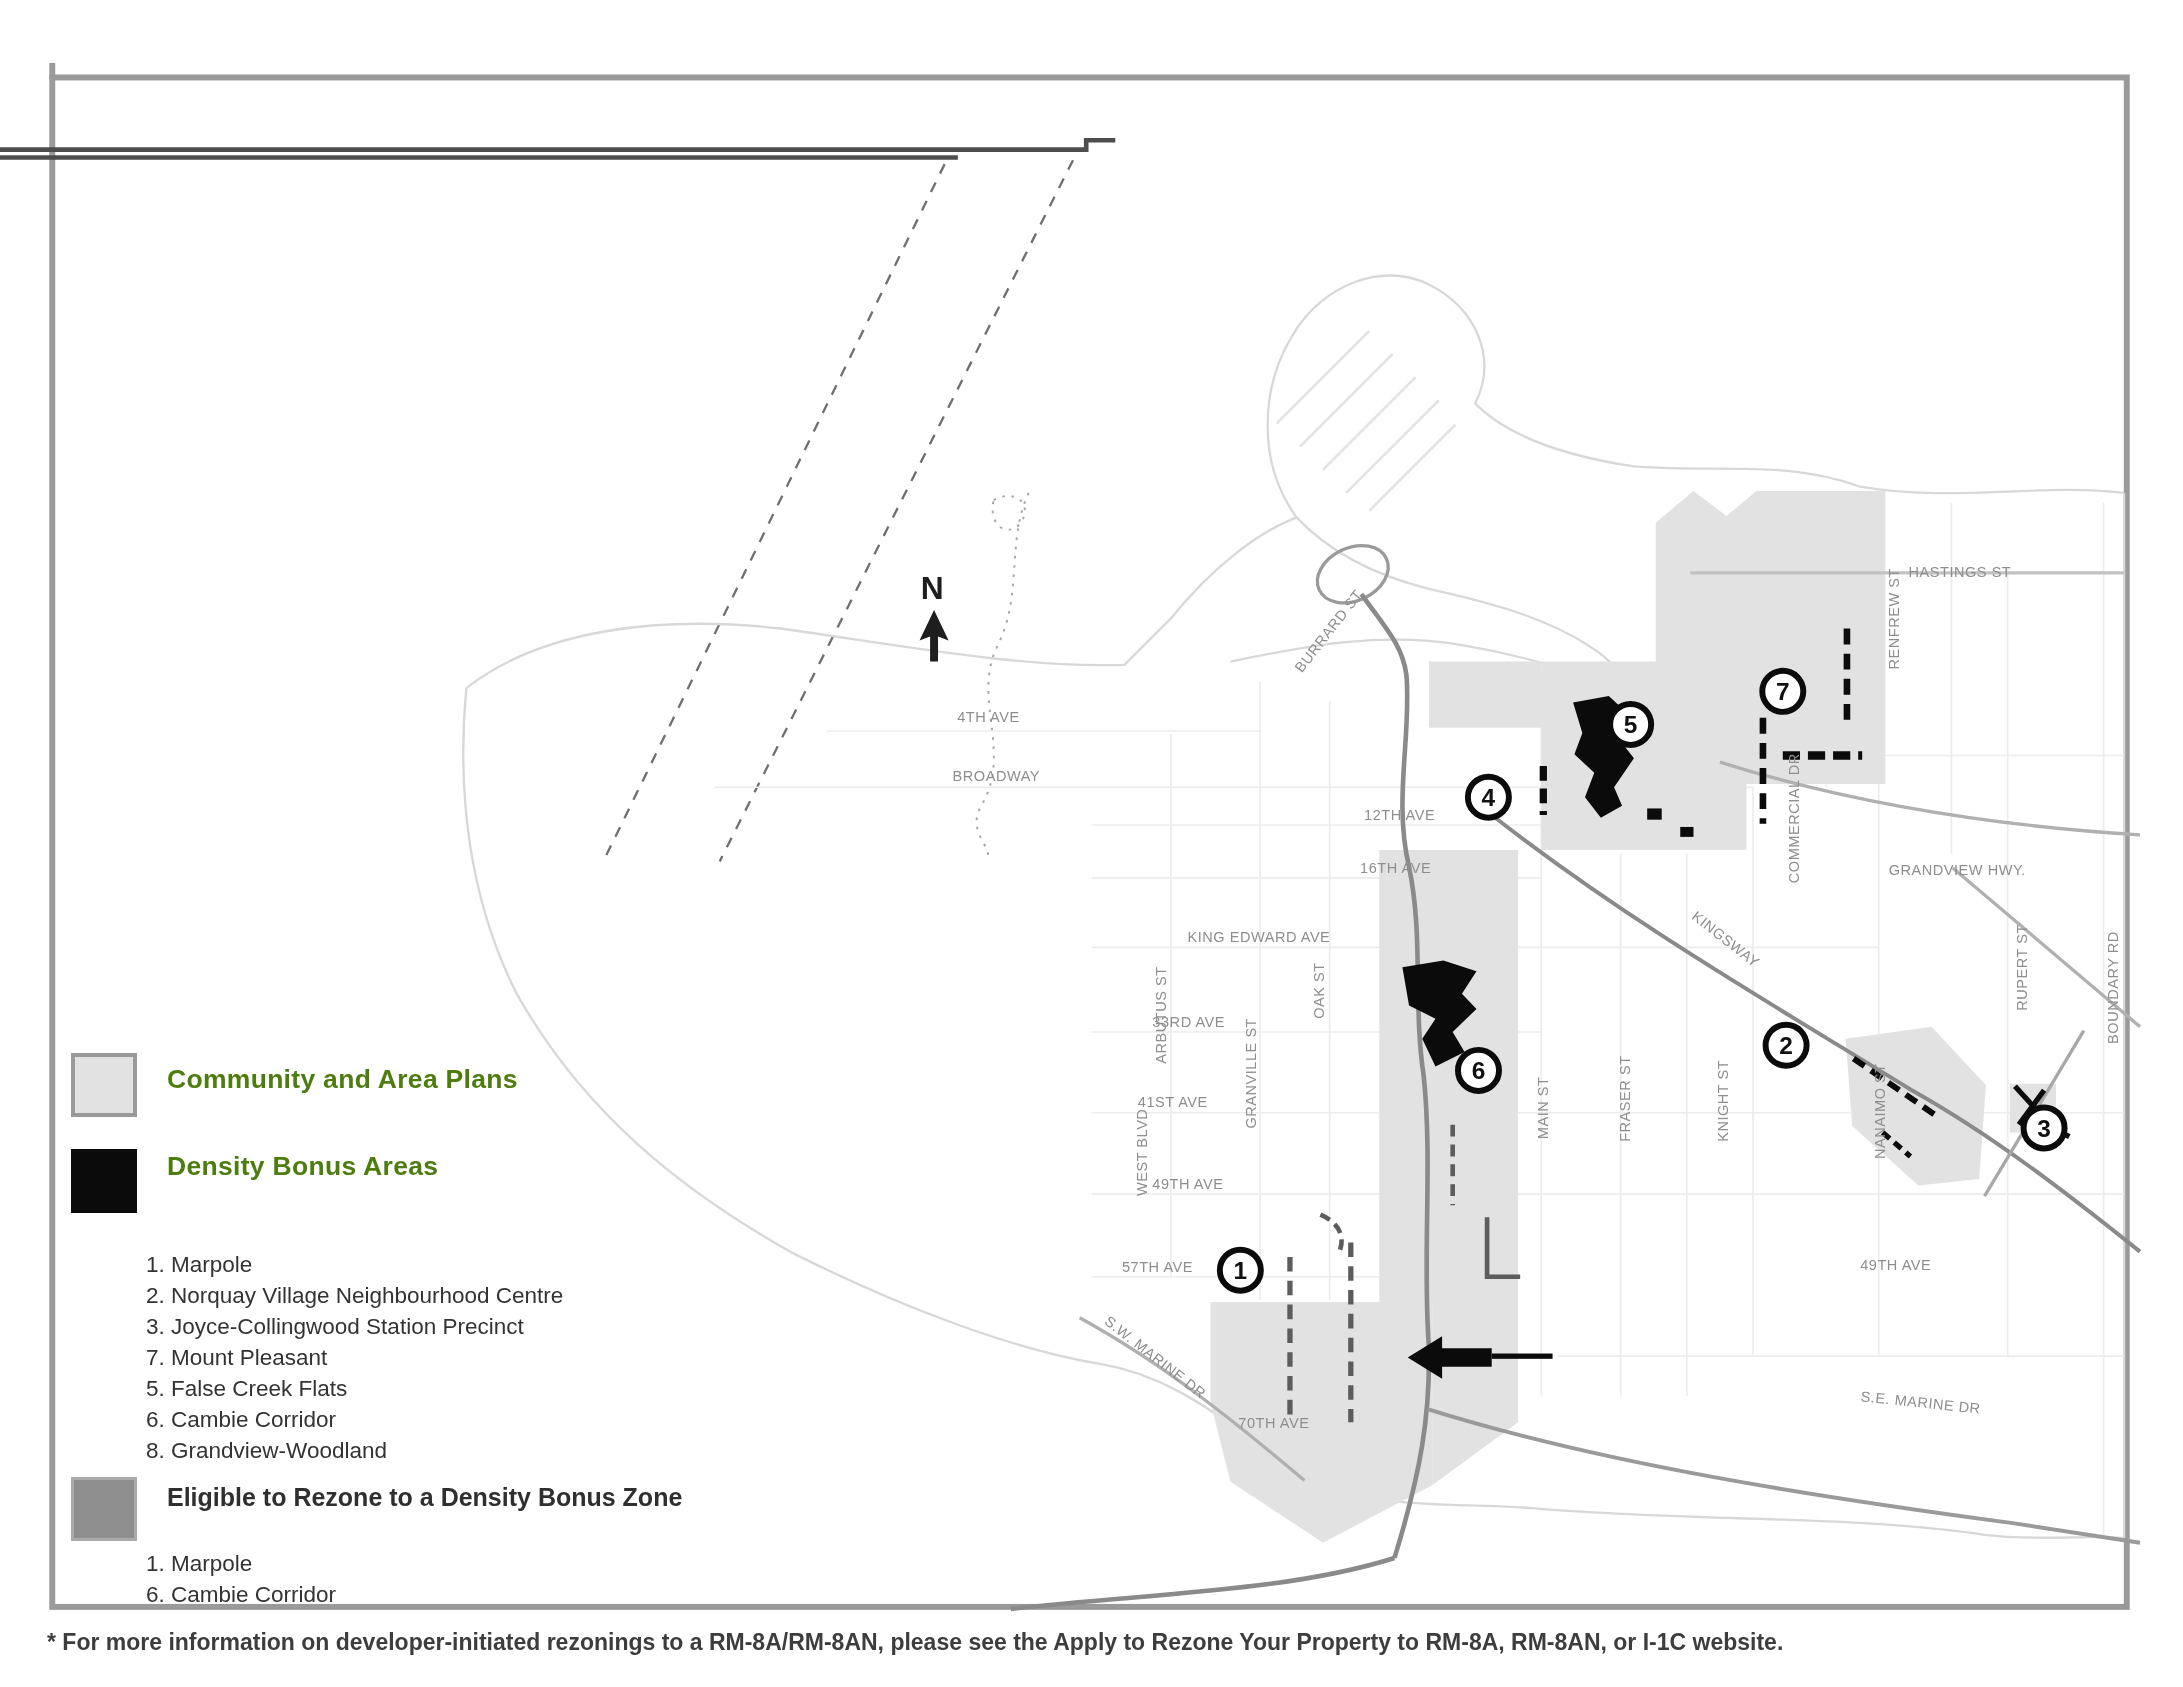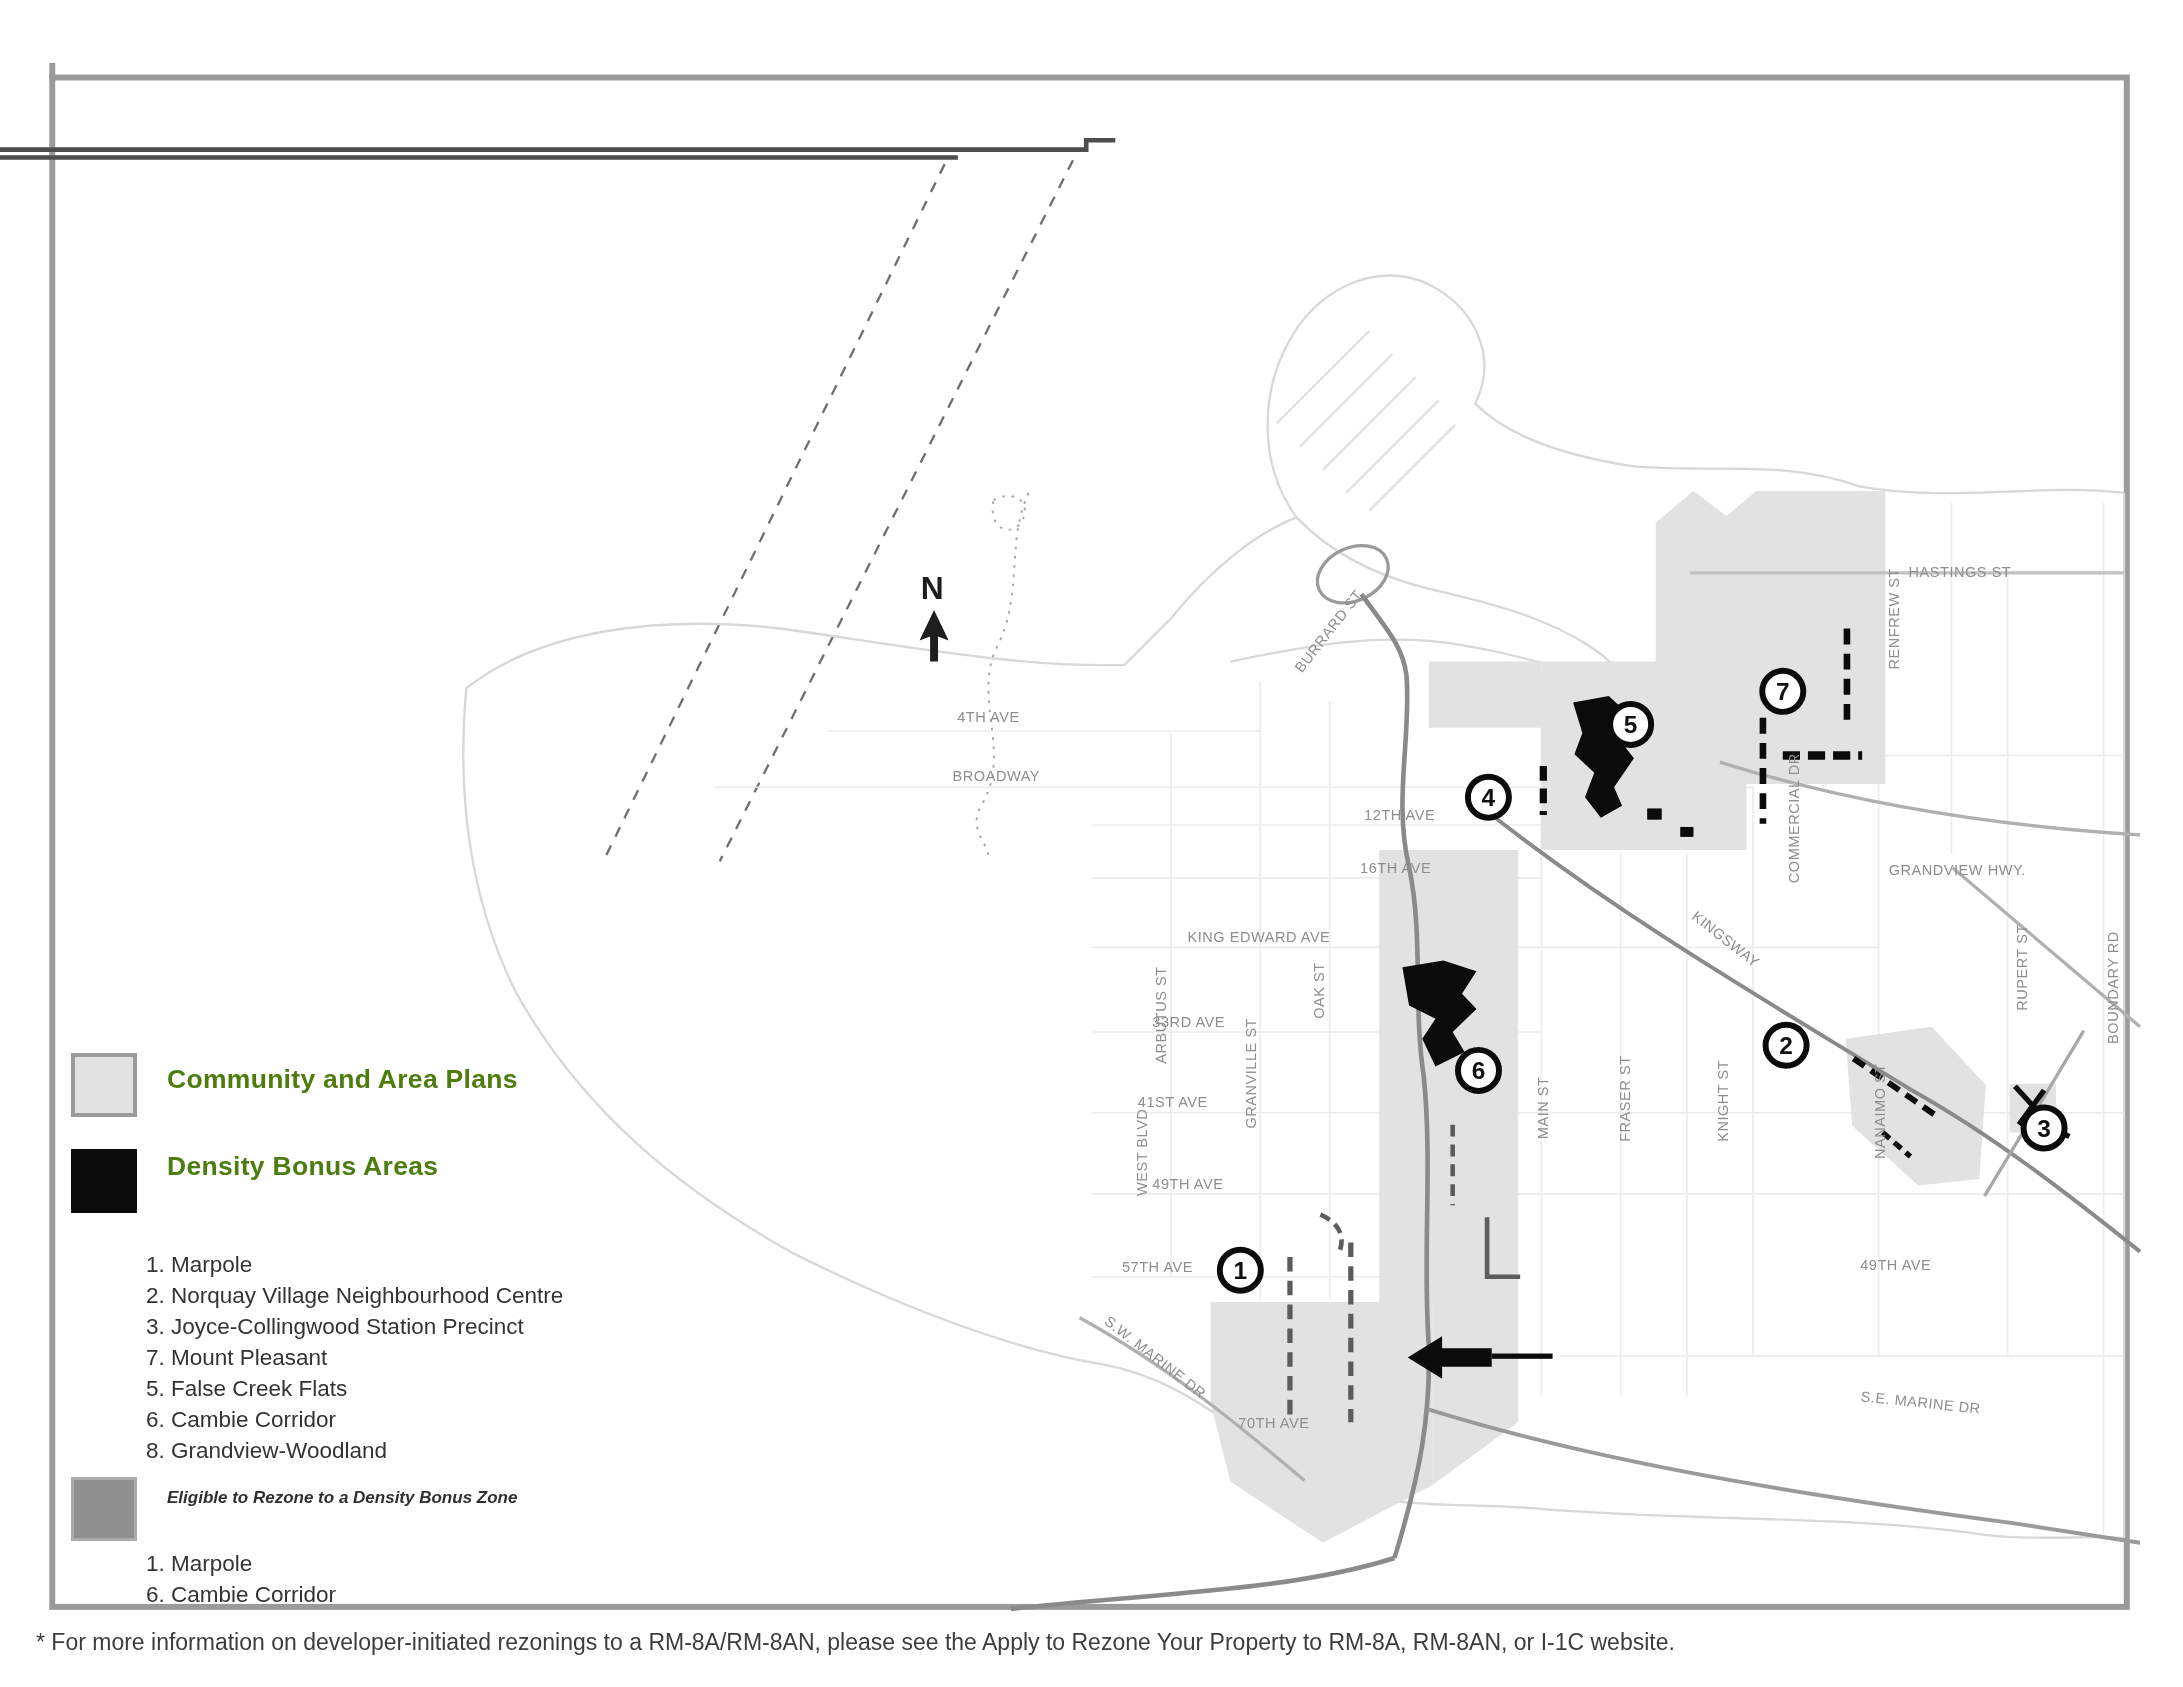--- a/index.html
+++ b/index.html
@@ -4,21 +4,21 @@
 <style>
   html,body{margin:0;padding:0;background:#fff;}
   .stage{position:relative;width:2183px;height:1687px;background:#ffffff;overflow:hidden;
          font-family:"Liberation Sans",sans-serif;}
   .stage svg{position:absolute;left:0;top:0;filter:blur(0.3px);}
   .legend-item{position:absolute;color:#2e2e2e;}
   .swatch{position:absolute;box-sizing:border-box;}
   .legend-title{font-weight:bold;font-size:26.5px;letter-spacing:0.3px;color:#4d7c0f;}
   .legend-list{position:absolute;font-size:22.5px;color:#333;line-height:31px;white-space:nowrap;margin-left:48px;}
   .legend-list div{height:31px;}
-  .eligible-title{position:absolute;font-weight:bold;font-size:17px;line-height:31px;color:#2f2f2f;white-space:nowrap;font-style:italic;}
+  .eligible-title{position:absolute;font-weight:bold;font-size:25px;line-height:31px;color:#2f2f2f;white-space:nowrap;}
   .footnote{position:absolute;font-size:23px;color:#3d3d3d;white-space:nowrap;}
   .maplabel{fill:#8e8e8e;font-size:22px;letter-spacing:0.8px;font-family:"Liberation Sans",sans-serif;}
   .marker-num{font-size:37px;font-weight:bold;fill:#111;font-family:"Liberation Sans",sans-serif;}
 </style>
 </head>
 <body>
 
 <div class="stage">
 
   <svg width="2183" height="1687" viewBox="0 0 3300 2550">
@@ -222,15 +222,15 @@
   <div class="swatch" style="left:71px;top:1477px;width:66px;height:64px;background:#8f8f8f;border:3.3px solid #ababab;"></div>
   <div class="eligible-title" style="left:167px;top:1482px;">
     <div>Eligible to Rezone to a Density Bonus Zone</div>
   </div>
 
   <div class="legend-list" style="left:98px;top:1549px;line-height:30px;">
       <div>1. Marpole</div>
       <div>6. Cambie Corridor</div>
     </div>
 
-  <div class="footnote" style="left:36px;top:1629px;">* For more information on developer-initiated rezonings to a RM-8A/RM-8AN, please see the Apply to Rezone Your Property to RM-8A, RM-8AN, or I-1C website.</div>
+  <div class="footnote" style="left:47px;top:1629px;font-weight:bold;">* For more information on developer-initiated rezonings to a RM-8A/RM-8AN, please see the Apply to Rezone Your Property to RM-8A, RM-8AN, or I-1C website.</div>
 </div>
 
 
 </body></html>

